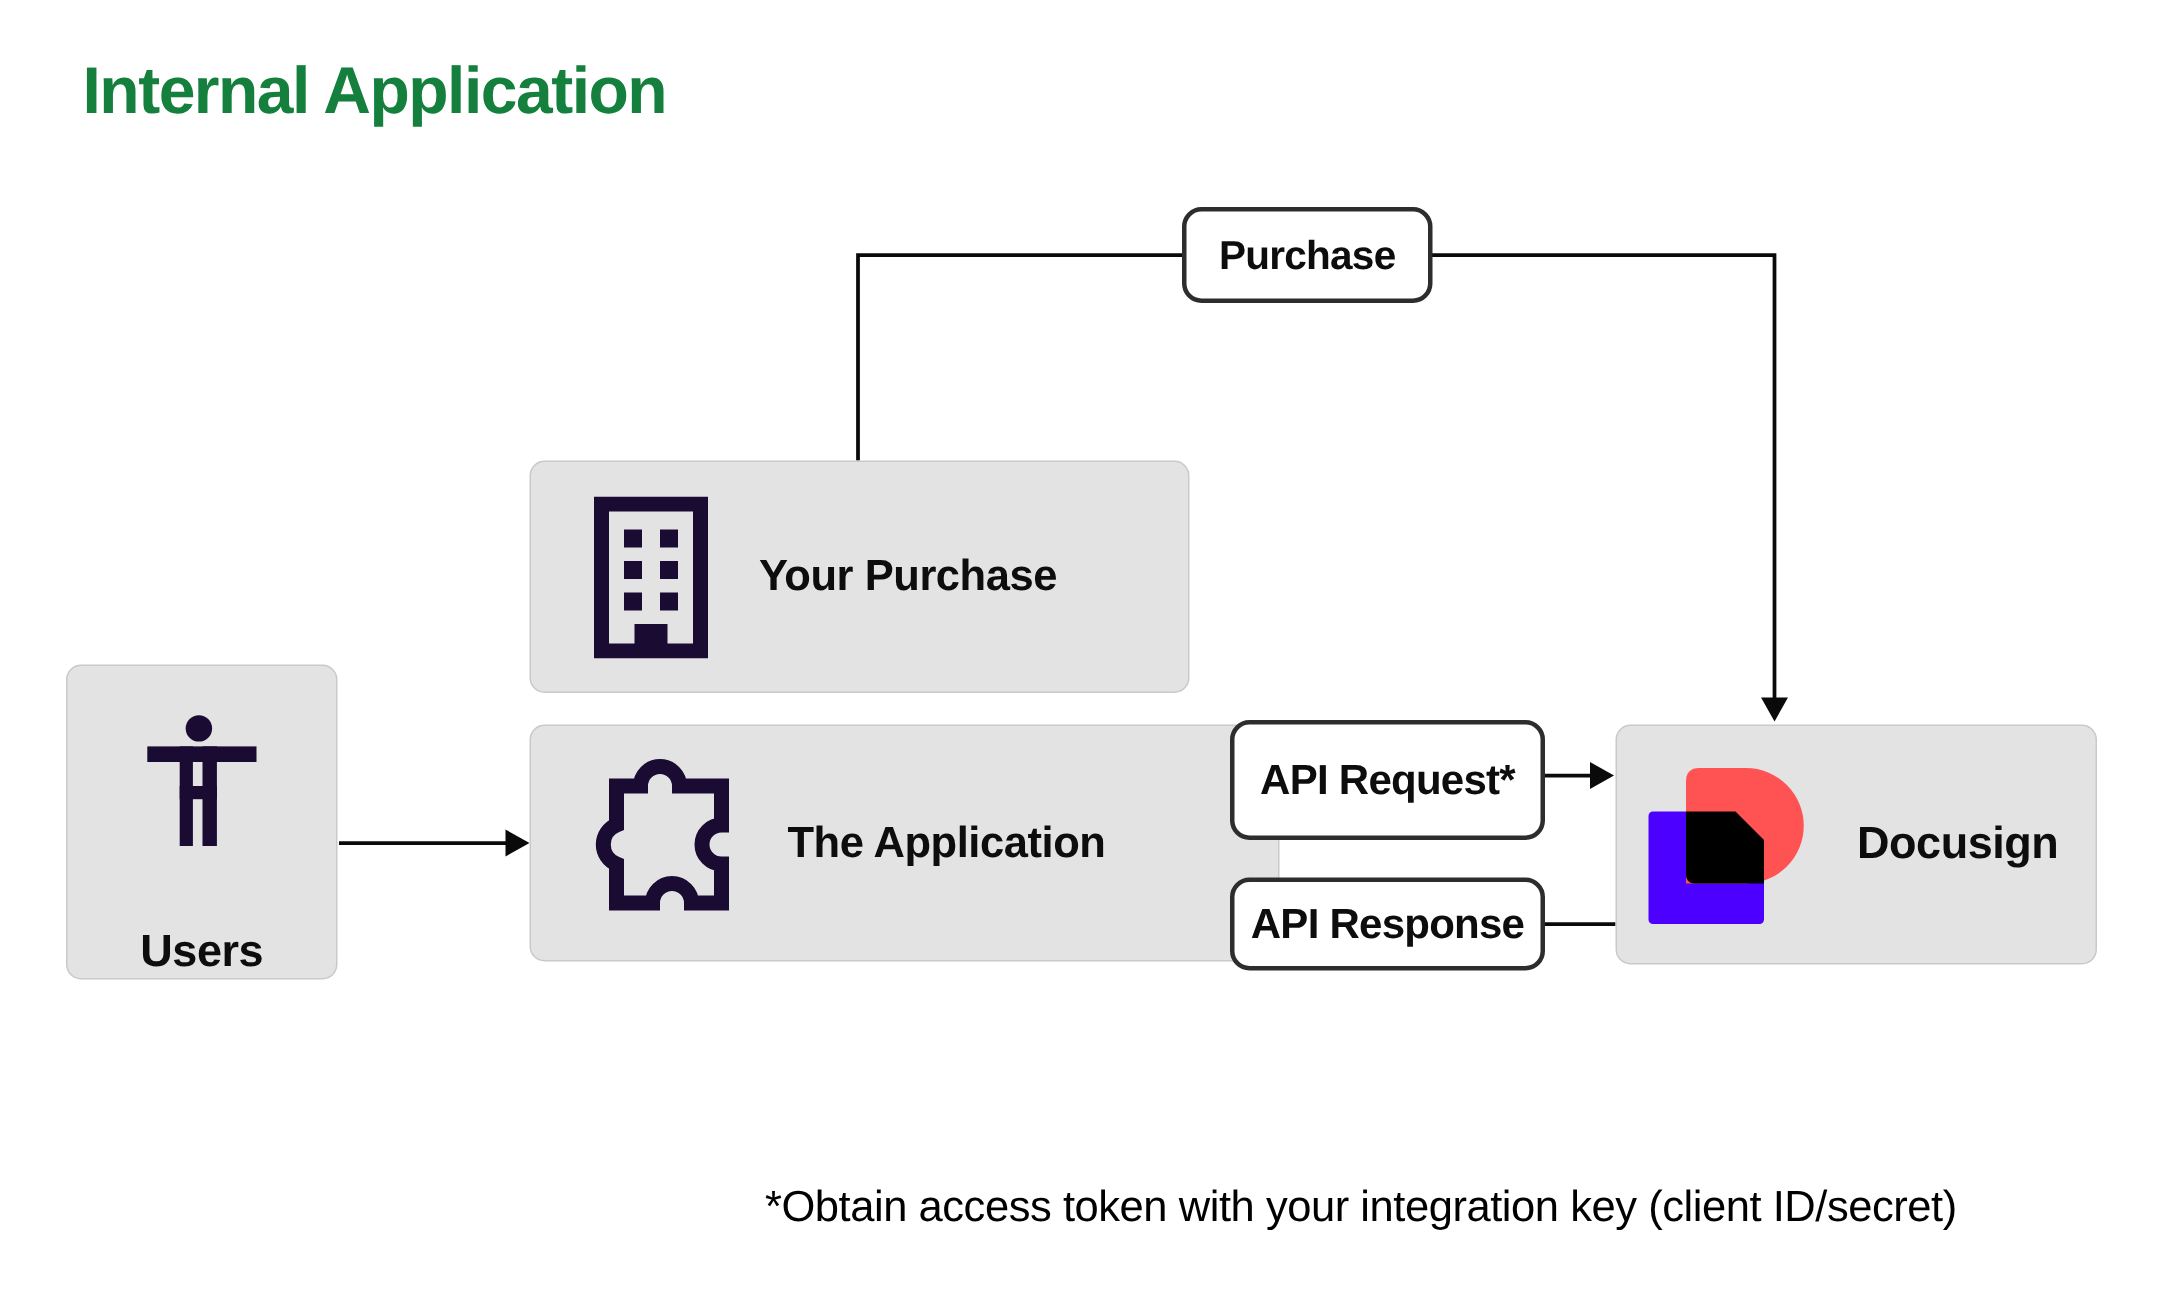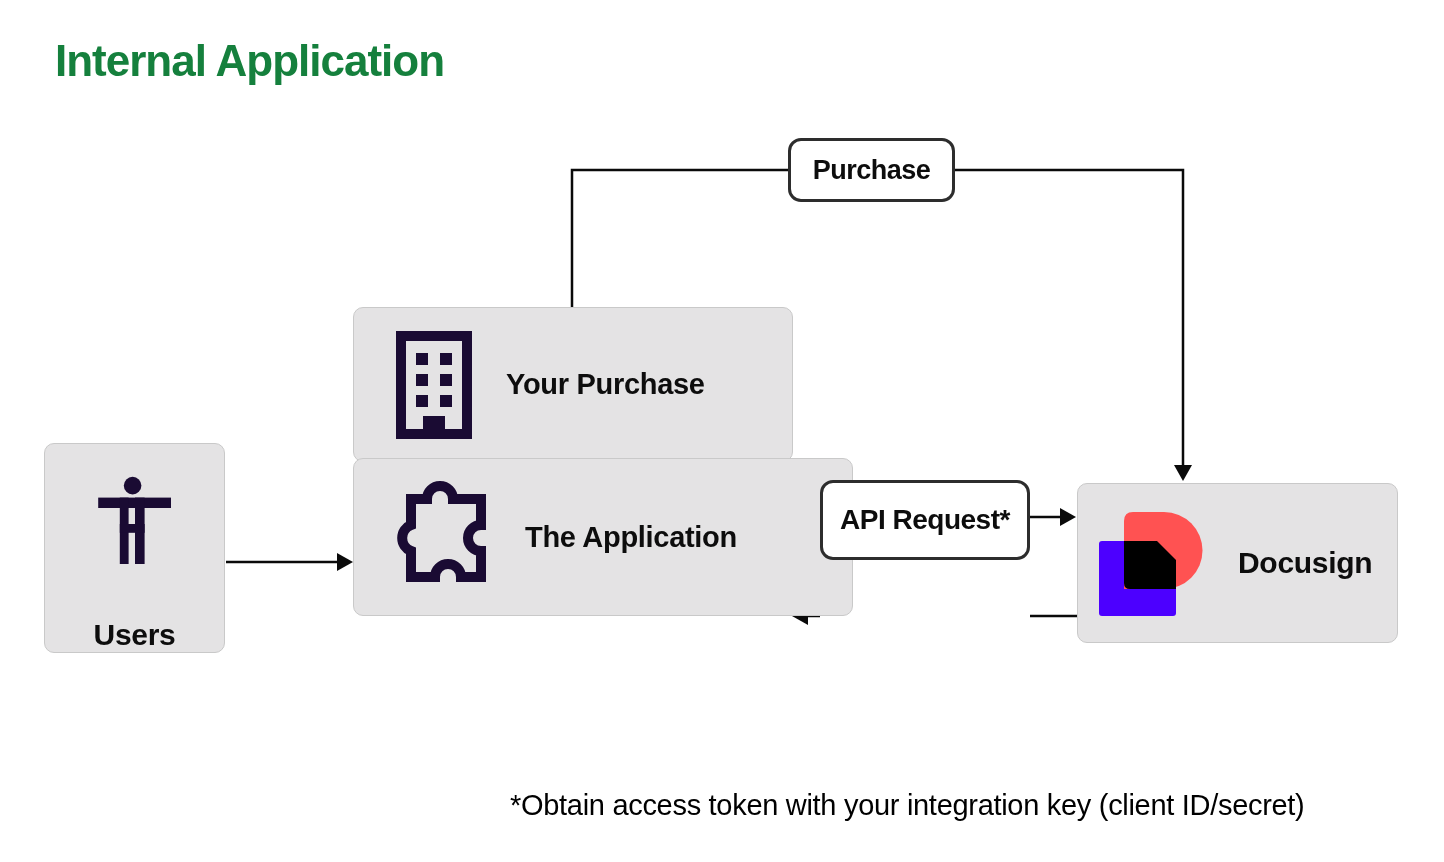--- a/index.html
+++ b/index.html
@@ -18,21 +18,21 @@
   }
   .node-label{font-size:29px;font-weight:700;letter-spacing:-0.3px;white-space:nowrap;color:#0d0d0d;}
   .pill{
     position:absolute;background:#ffffff;border:3px solid #2d2d2d;border-radius:13px;
     box-sizing:border-box;display:flex;align-items:center;justify-content:center;z-index:3;
   }
   .pill-label{font-size:28px;font-weight:700;letter-spacing:-0.5px;white-space:nowrap;color:#0d0d0d;}
   #your-company{left:353px;top:307px;width:440px;height:155px;}
   #your-company .icon{margin-left:42px;}
   #your-company .node-label{margin-left:34px;}
-  #the-application{left:353px;top:458px;width:500px;height:158px;}
+  #the-application{left:353px;top:483px;width:500px;height:158px;}
   #the-application .icon{margin-left:35px;}
   #the-application .node-label{margin-left:26px;}
   #users{left:44px;top:443px;width:181px;height:210px;flex-direction:column;justify-content:space-between;gap:40px;}
   #users .icon{margin-top:32px;}
   #users .node-label{margin-top:14px;font-size:30px;}
   #docusign{left:1077px;top:483px;width:321px;height:160px;}
   #docusign .icon{margin-left:19px;}
   #docusign .node-label{margin-left:31px;font-size:30px;}
   #purchase{left:788px;top:138px;width:167px;height:64px;}
   #purchase .pill-label{font-size:27px;}
@@ -109,16 +109,19 @@
   </div>
 
   <div class="pill" id="purchase">
     <span class="pill-label">Purchase</span>
   </div>
 
   <div class="pill" id="api-request">
     <span class="pill-label">API Request*</span>
   </div>
 
+  <div class="pill" id="api-response">
+    <span class="pill-label">API Response</span>
+  </div>
 
   <div class="footnote">*Obtain access token with your integration key (client ID/secret)</div>
 
 </div>
 
 </body></html>

